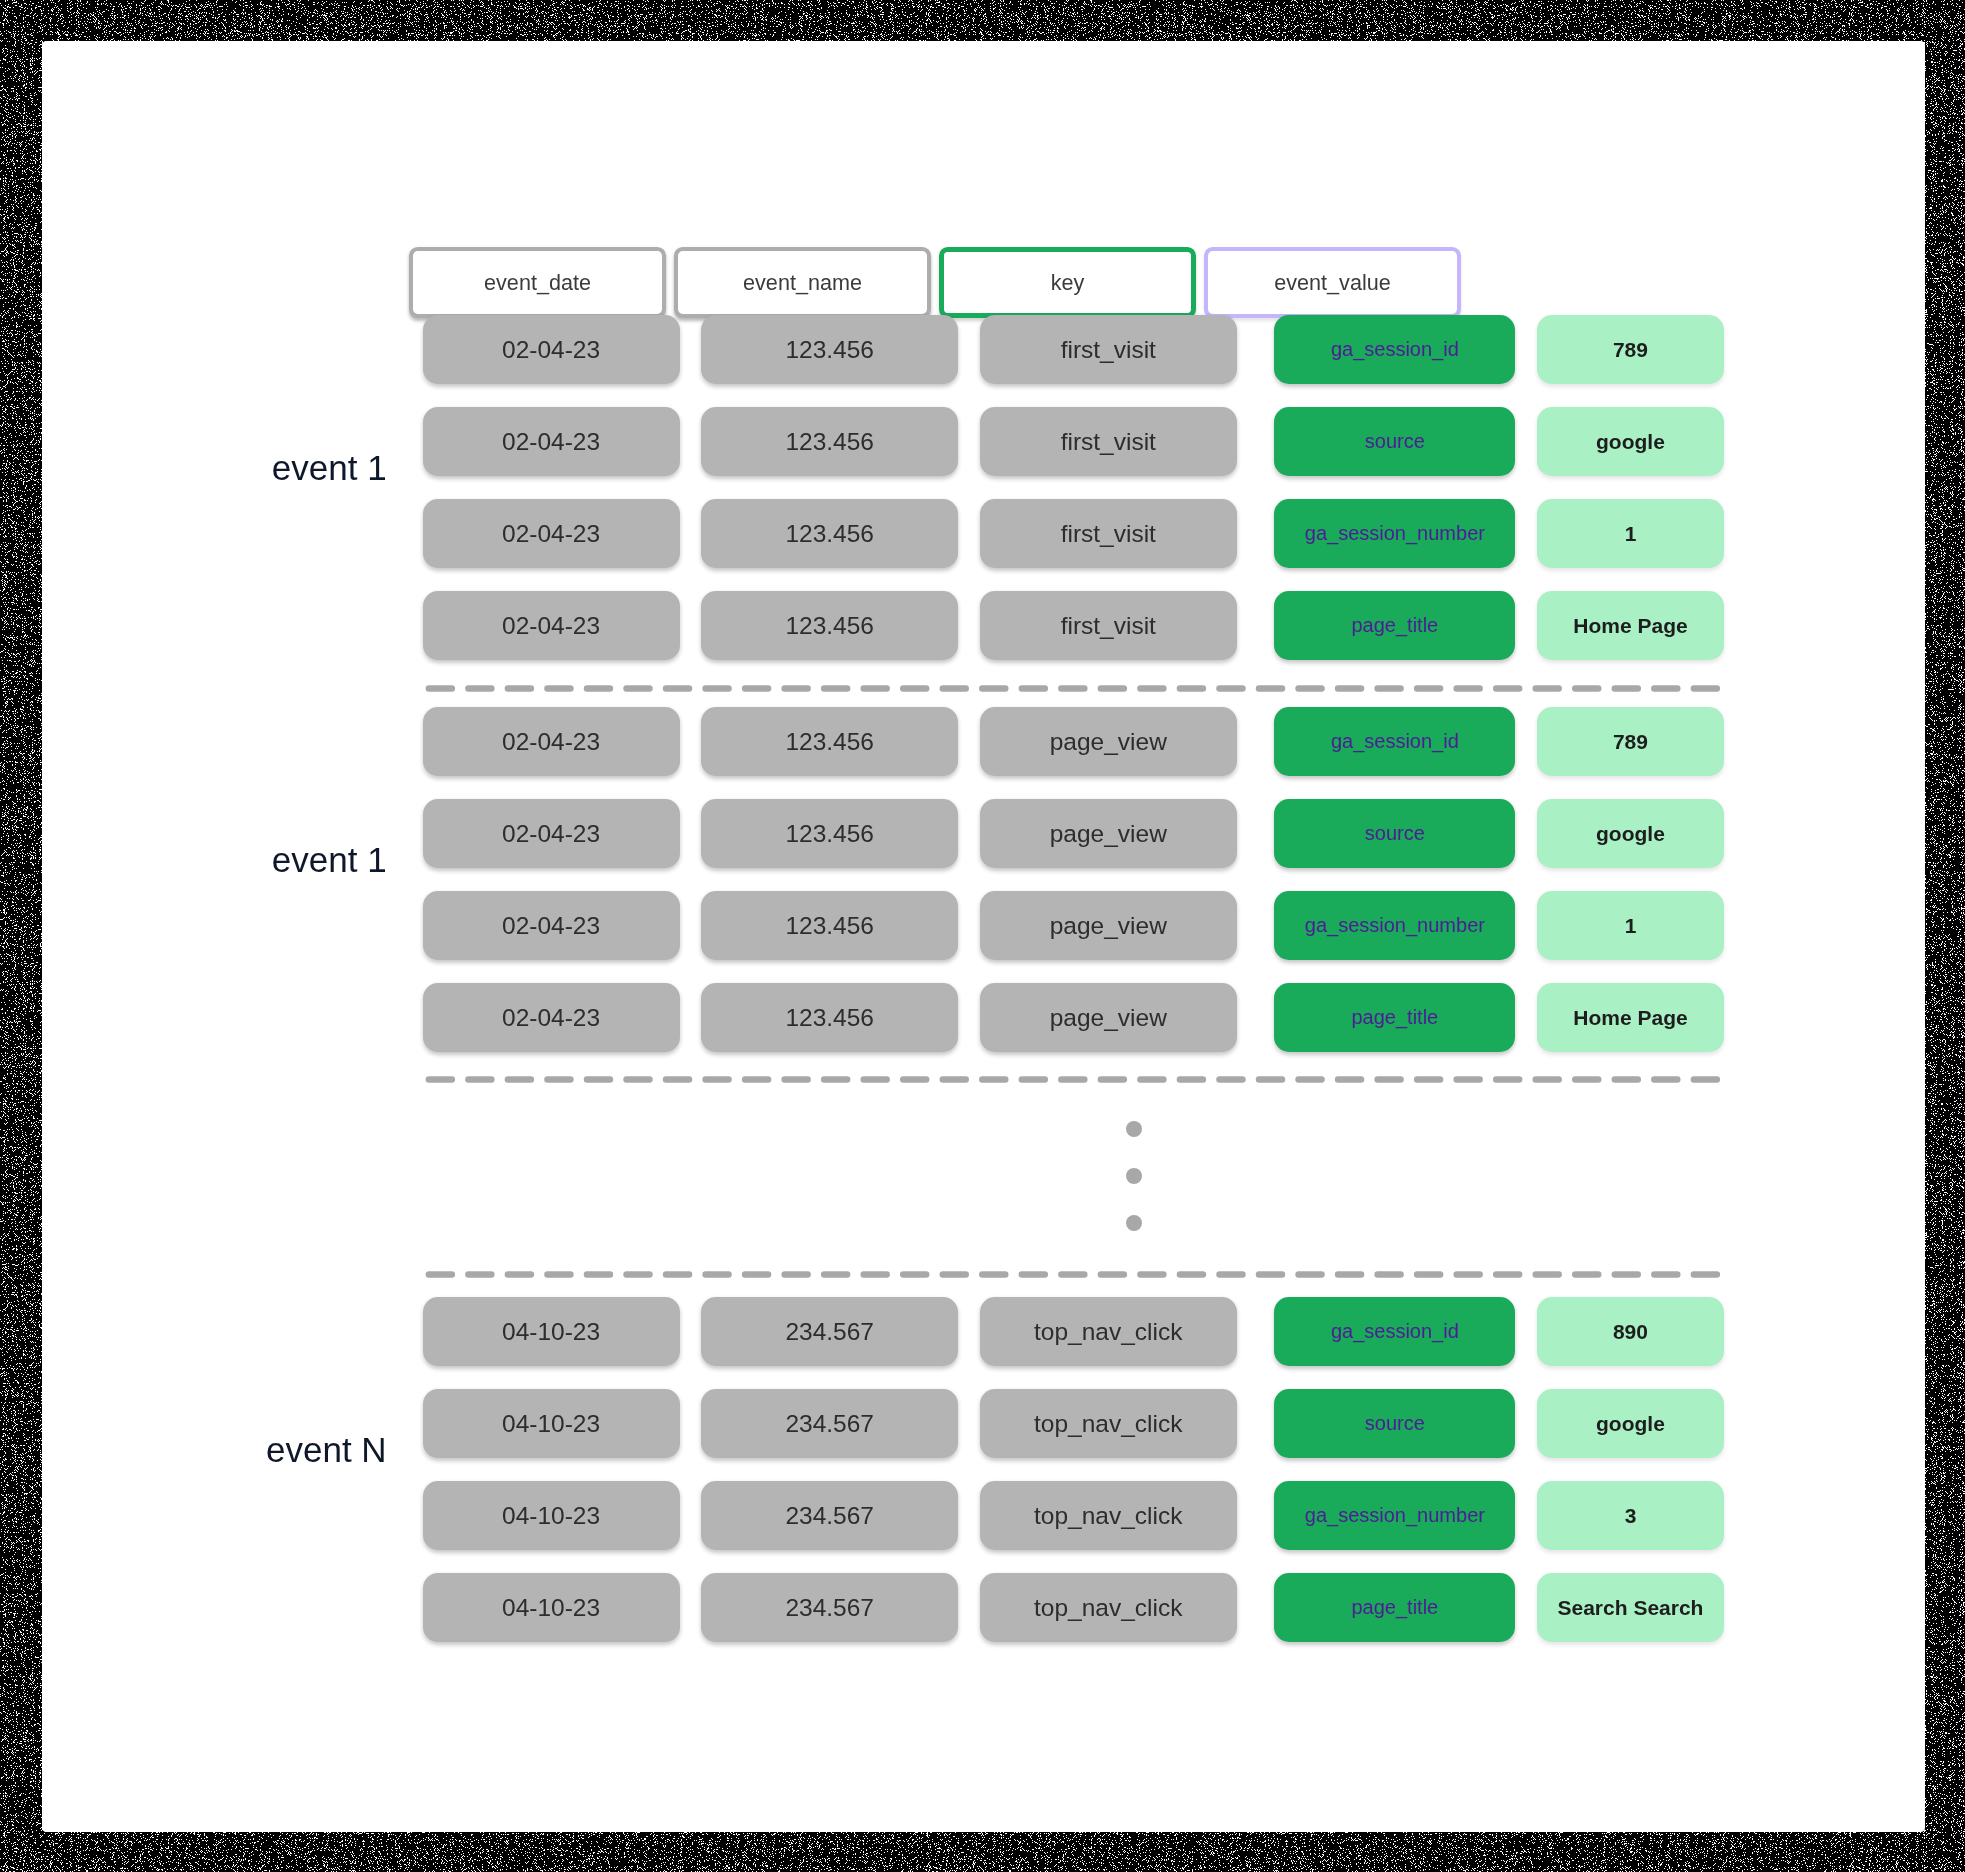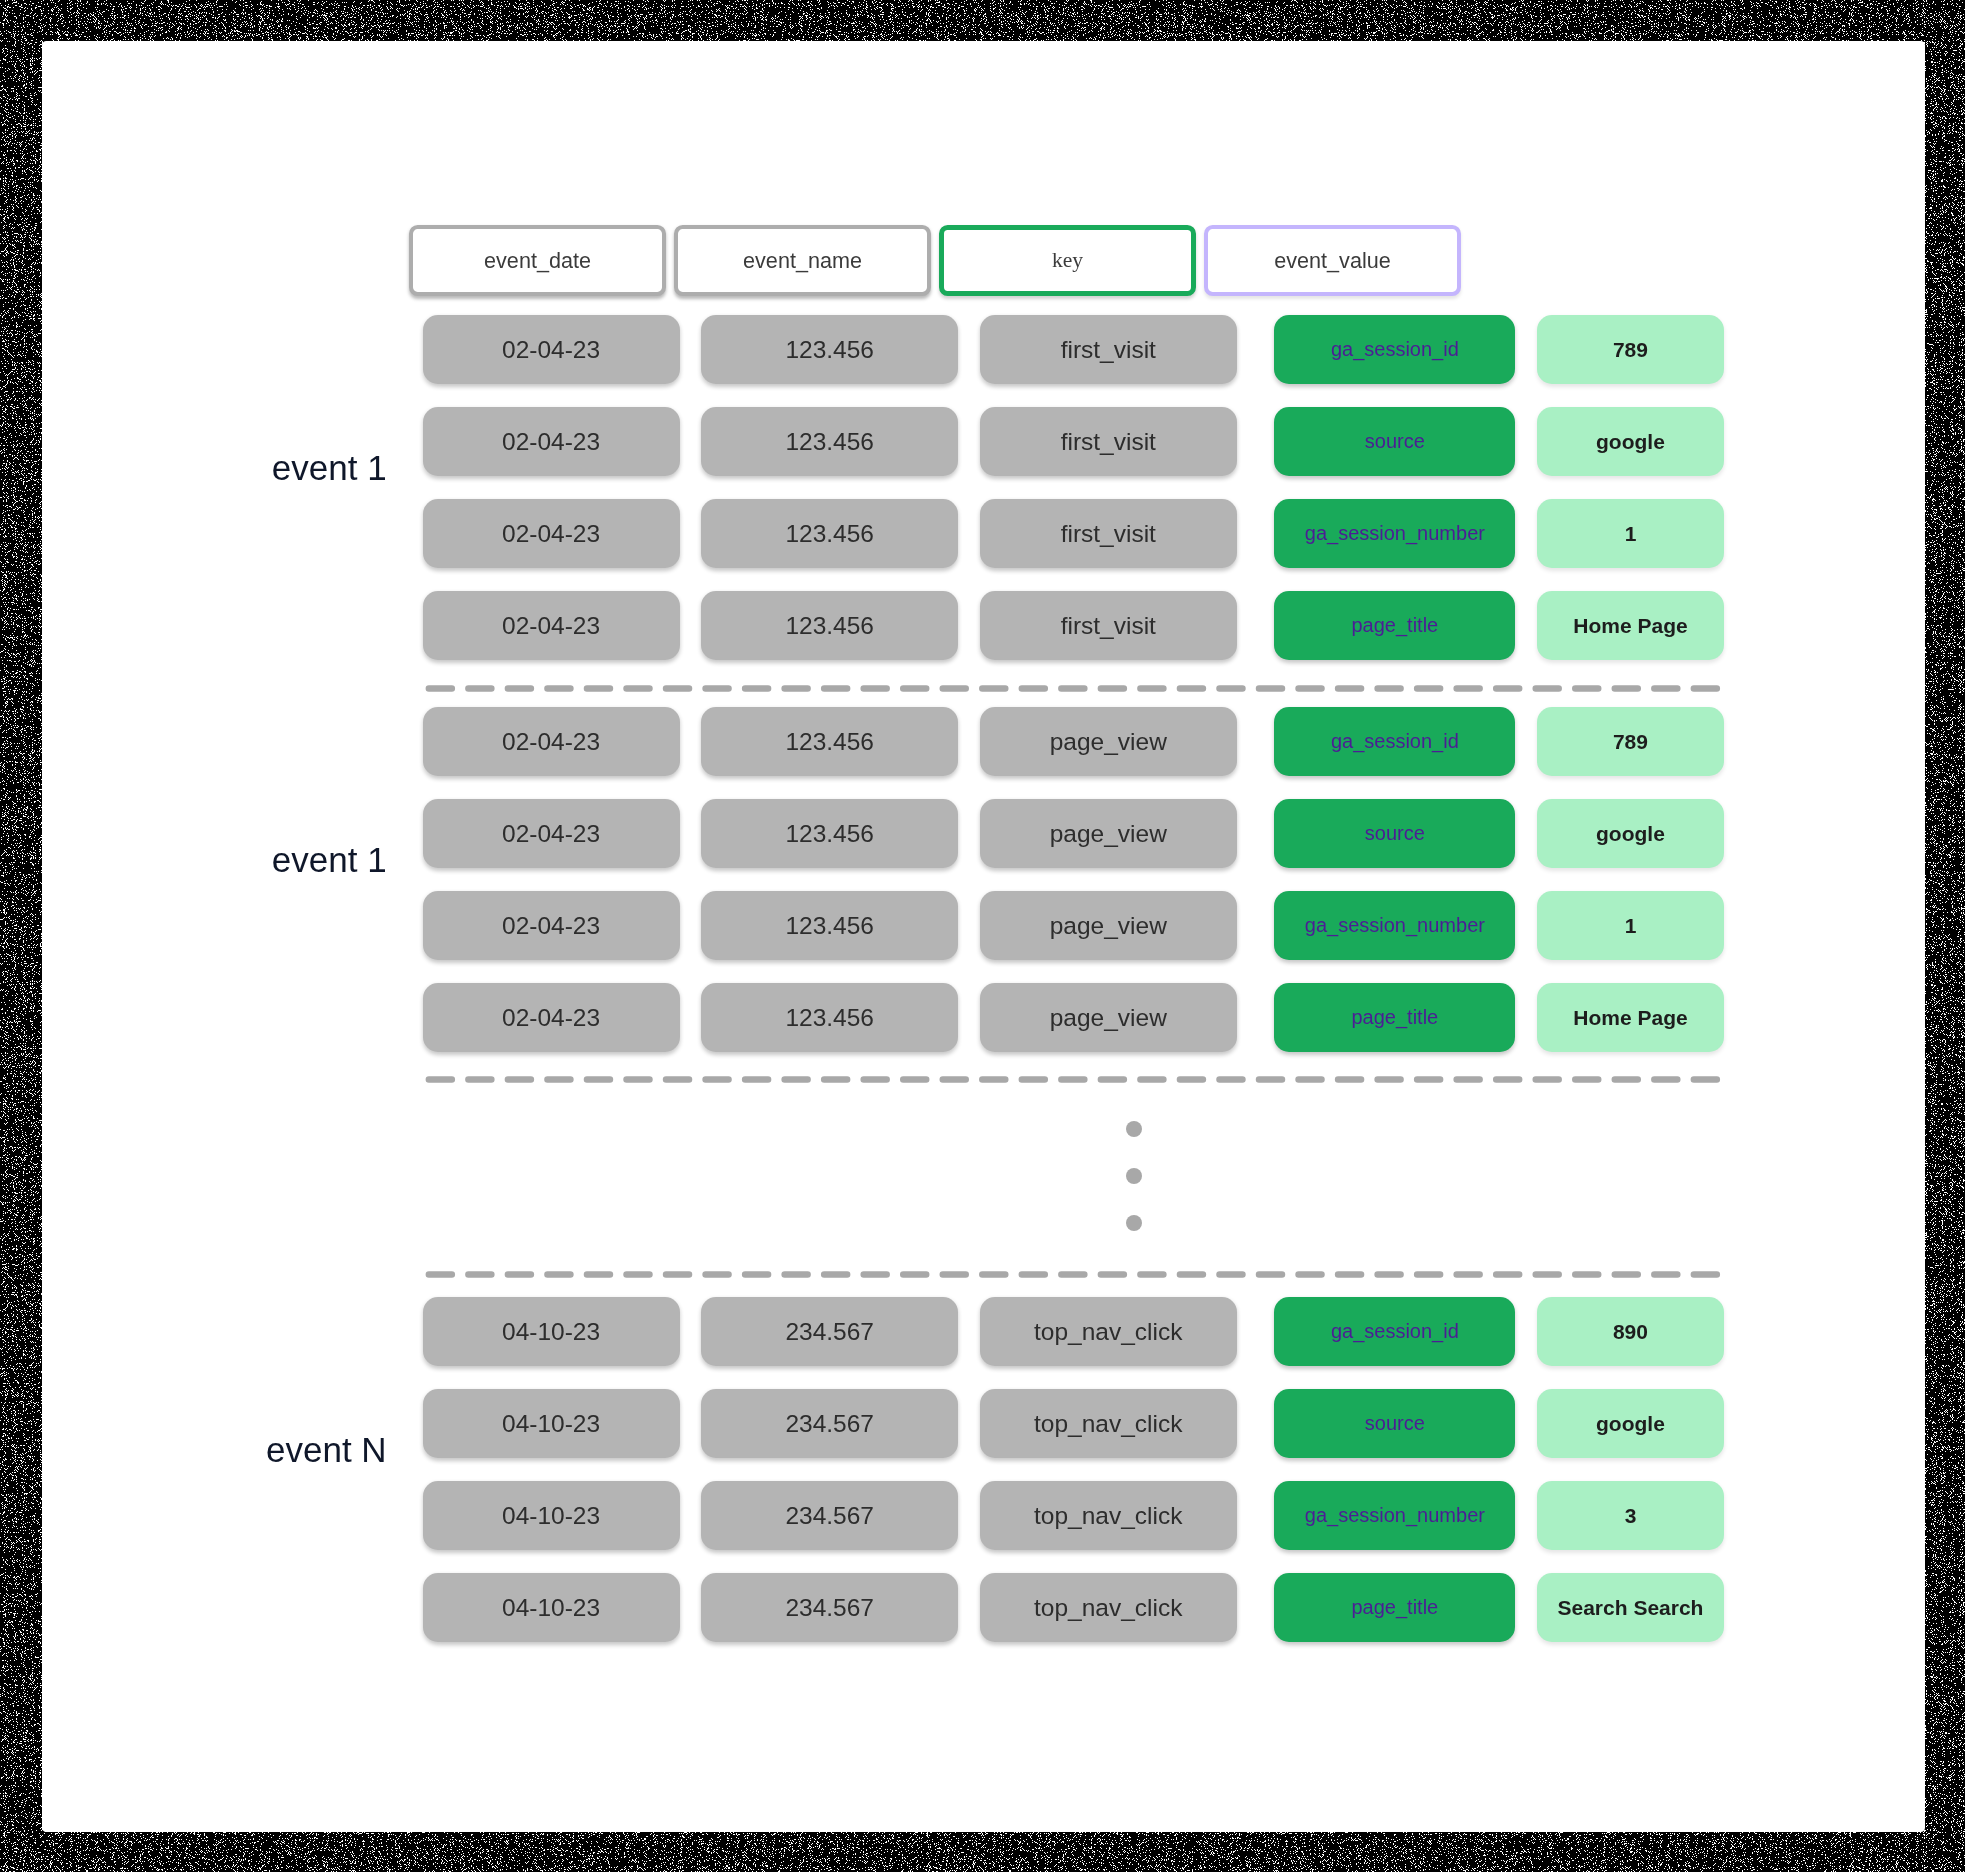--- a/index.html
+++ b/index.html
@@ -23,35 +23,35 @@
   }
 
   .grid {
     position: absolute;
     left: 0;
     display: grid;
     grid-template-columns: 359px 257px 257px 257px 257px 187px;
     column-gap: 21.6px;
     row-gap: 23px;
   }
-  .header.grid { top: 184px; grid-auto-rows: 71px; gap: 8px; }
+  .header.grid { top: 206px; grid-auto-rows: 71px; gap: 8px; }
   .group.grid  { grid-auto-rows: 69px; }
   #group-1 { top: 274px; }
   #group-2 { top: 666px; }
   #group-n { top: 1256px; }
 
   .hcell {
     background: #ffffff;
     border-radius: 8.7px;
     display: flex; align-items: center; justify-content: center;
     font-size: 21.6px; color: #3b3b3b;
     box-sizing: border-box;
   }
   .hcell.gray       { border: 4.3px solid #adadad; box-shadow: 0 2.9px 3.6px rgba(0,0,0,0.28); }
-  .hcell.green      { border: 5px solid #19aa5a; box-shadow: 0 2.9px 3.6px rgba(0,0,0,0.18); font-family: Liberation Serif, serif; }
+  .hcell.green      { border: 5px solid #19aa5a; box-shadow: 0 2.9px 3.6px rgba(0,0,0,0.18); }
   .hcell.lightgreen { border: 4px solid #c4b5fd; box-shadow: 0 2.9px 3.6px rgba(0,0,0,0.10); }
 
   .glabel {
     grid-column: 1;
     grid-row: 1 / span 4;
     display: flex; align-items: center; justify-content: flex-end;
     padding-right: 14.4px;
     font-size: 35px; color: #0f172a;
     transform: translateY(-20px);
   }

